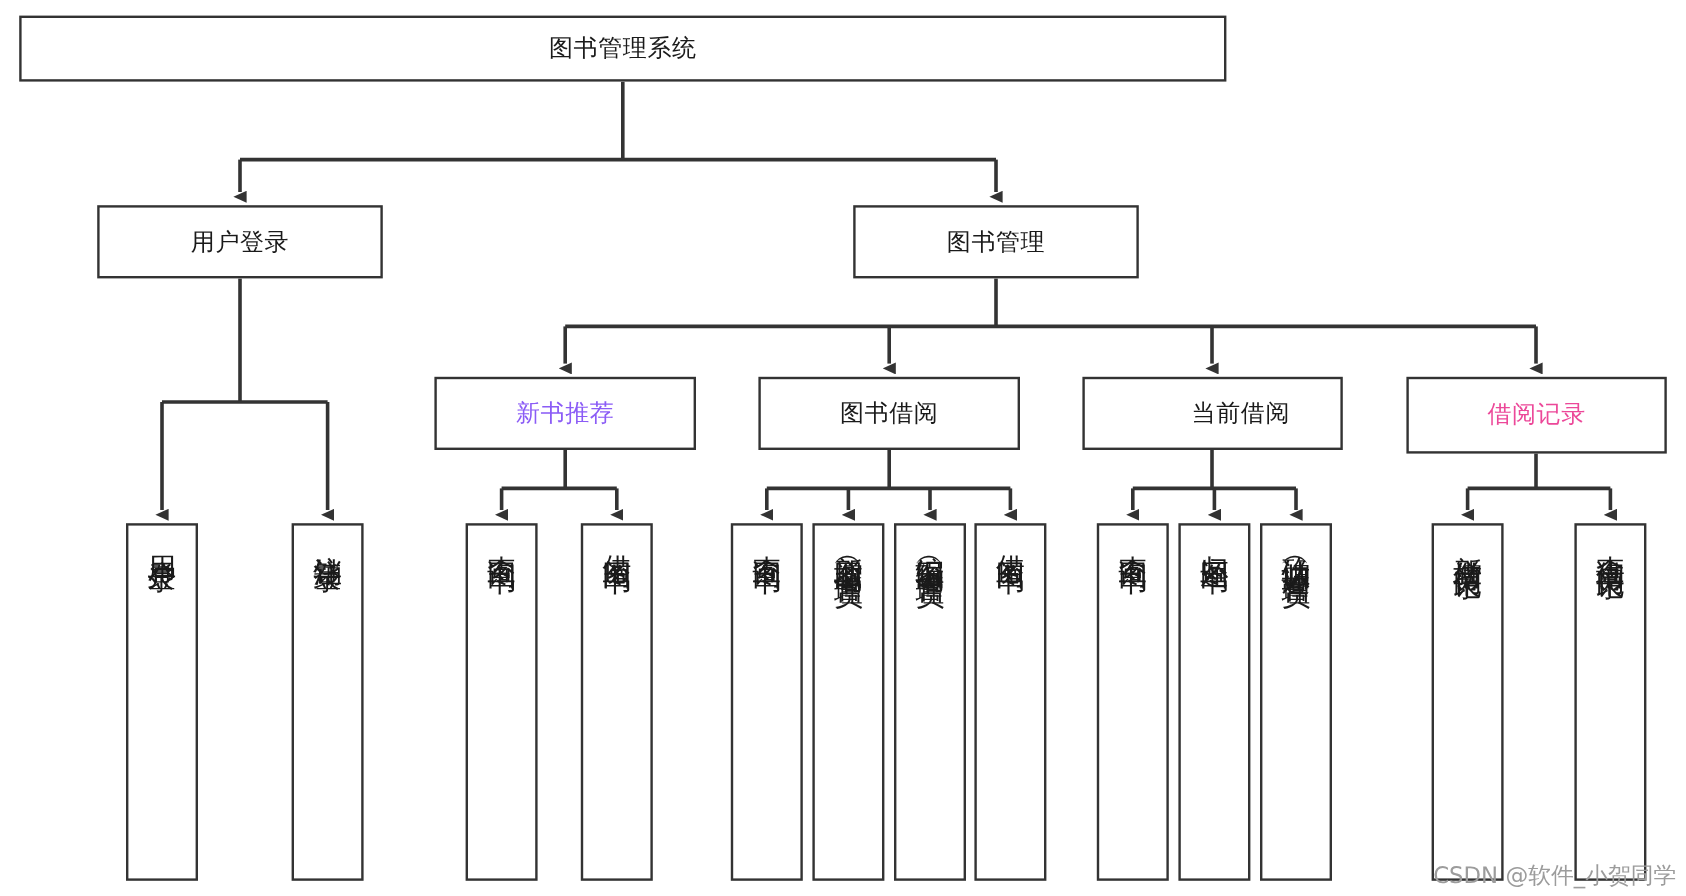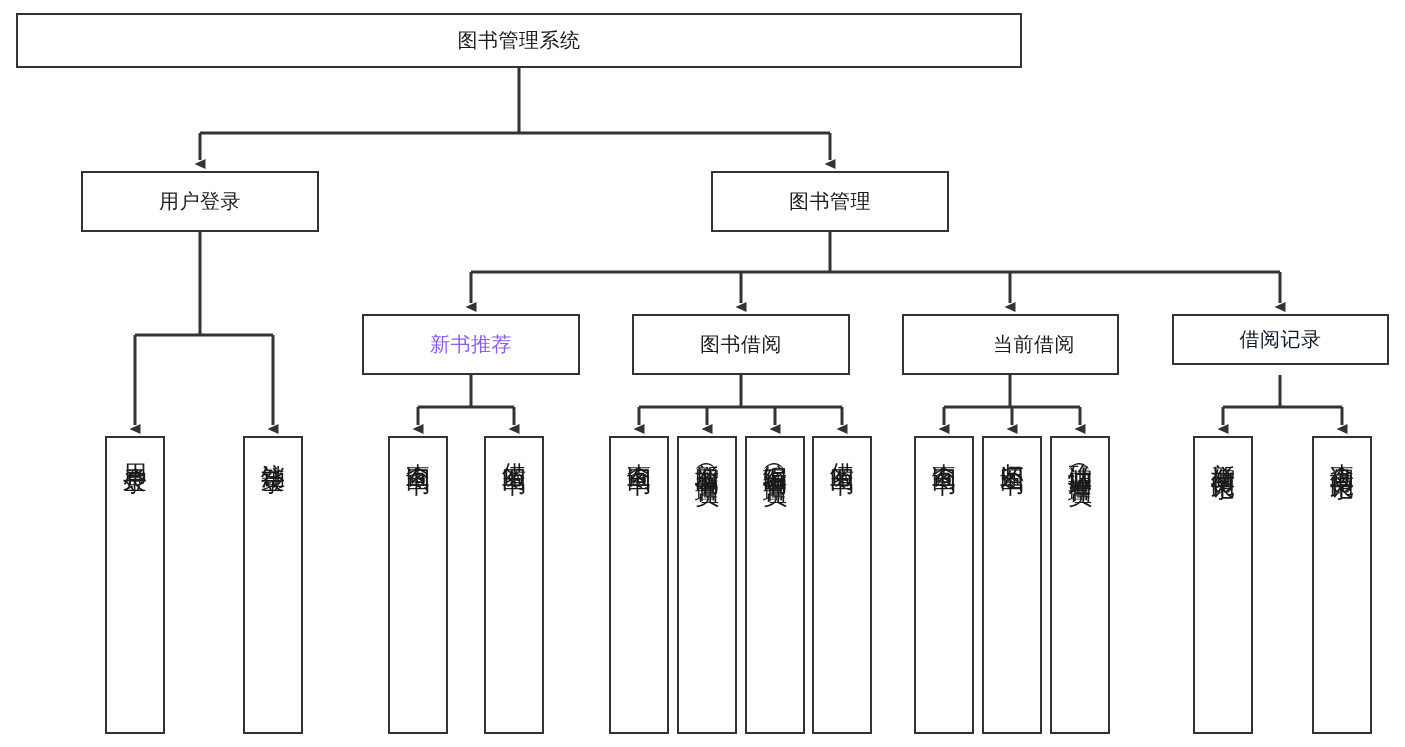--- a/index.html
+++ b/index.html
@@ -128,21 +128,21 @@
       </div>
       <div class="node horizontal" style="left: 362px; top: 314px; width: 218px; height: 61px; border-color: rgb(51, 51, 51); background: rgb(255, 255, 255); color: #8b5cf6;">
         <span class="node-label">新书推荐</span>
       </div>
       <div class="node horizontal" style="left: 632px; top: 314px; width: 218px; height: 61px; border-color: rgb(51, 51, 51); background: rgb(255, 255, 255); color: rgb(26, 26, 26);">
         <span class="node-label">图书借阅</span>
       </div>
       <div class="node horizontal" style="left: 902px; top: 314px; width: 217px; height: 61px; border-color: rgb(51, 51, 51); background: rgb(255, 255, 255); color: rgb(26, 26, 26); padding-left: 47px;">
         <span class="node-label">当前借阅</span>
       </div>
-      <div class="node horizontal" style="left: 1172px; top: 314px; width: 217px; height: 51px; border-color: rgb(51, 51, 51); background: rgb(255, 255, 255); color: #0f172a;">
+      <div class="node horizontal" style="left: 1172px; top: 314px; width: 217px; height: 64px; border-color: rgb(51, 51, 51); background: rgb(255, 255, 255); color: #ec4899;">
         <span class="node-label">借阅记录</span>
       </div>
       <div class="node vertical" style="left: 105px; top: 436px; width: 60px; height: 298px; border-color: rgb(51, 51, 51); background: rgb(255, 255, 255); color: rgb(26, 26, 26);">
         <span class="node-label">用户登录</span>
       </div>
       <div class="node vertical" style="left: 243px; top: 436px; width: 60px; height: 298px; border-color: rgb(51, 51, 51); background: rgb(255, 255, 255); color: rgb(26, 26, 26);">
         <span class="node-label">注销登录</span>
       </div>
       <div class="node vertical" style="left: 388px; top: 436px; width: 60px; height: 298px; border-color: rgb(51, 51, 51); background: rgb(255, 255, 255); color: rgb(26, 26, 26);">
         <span class="node-label">查询图书</span>
@@ -172,13 +172,14 @@
         <span class="node-label">确认归还（管理员）</span>
       </div>
       <div class="node vertical" style="left: 1193px; top: 436px; width: 60px; height: 298px; border-color: rgb(51, 51, 51); background: rgb(255, 255, 255); color: rgb(26, 26, 26);">
         <span class="node-label">新增借阅记录</span>
       </div>
       <div class="node vertical" style="left: 1312px; top: 436px; width: 60px; height: 298px; border-color: rgb(51, 51, 51); background: rgb(255, 255, 255); color: rgb(26, 26, 26);">
         <span class="node-label">查询借阅记录</span>
       </div>
     </div>
 
+  <div id="watermark">CSDN @软件_小贺同学</div>
 </div>
 
 </body></html>

